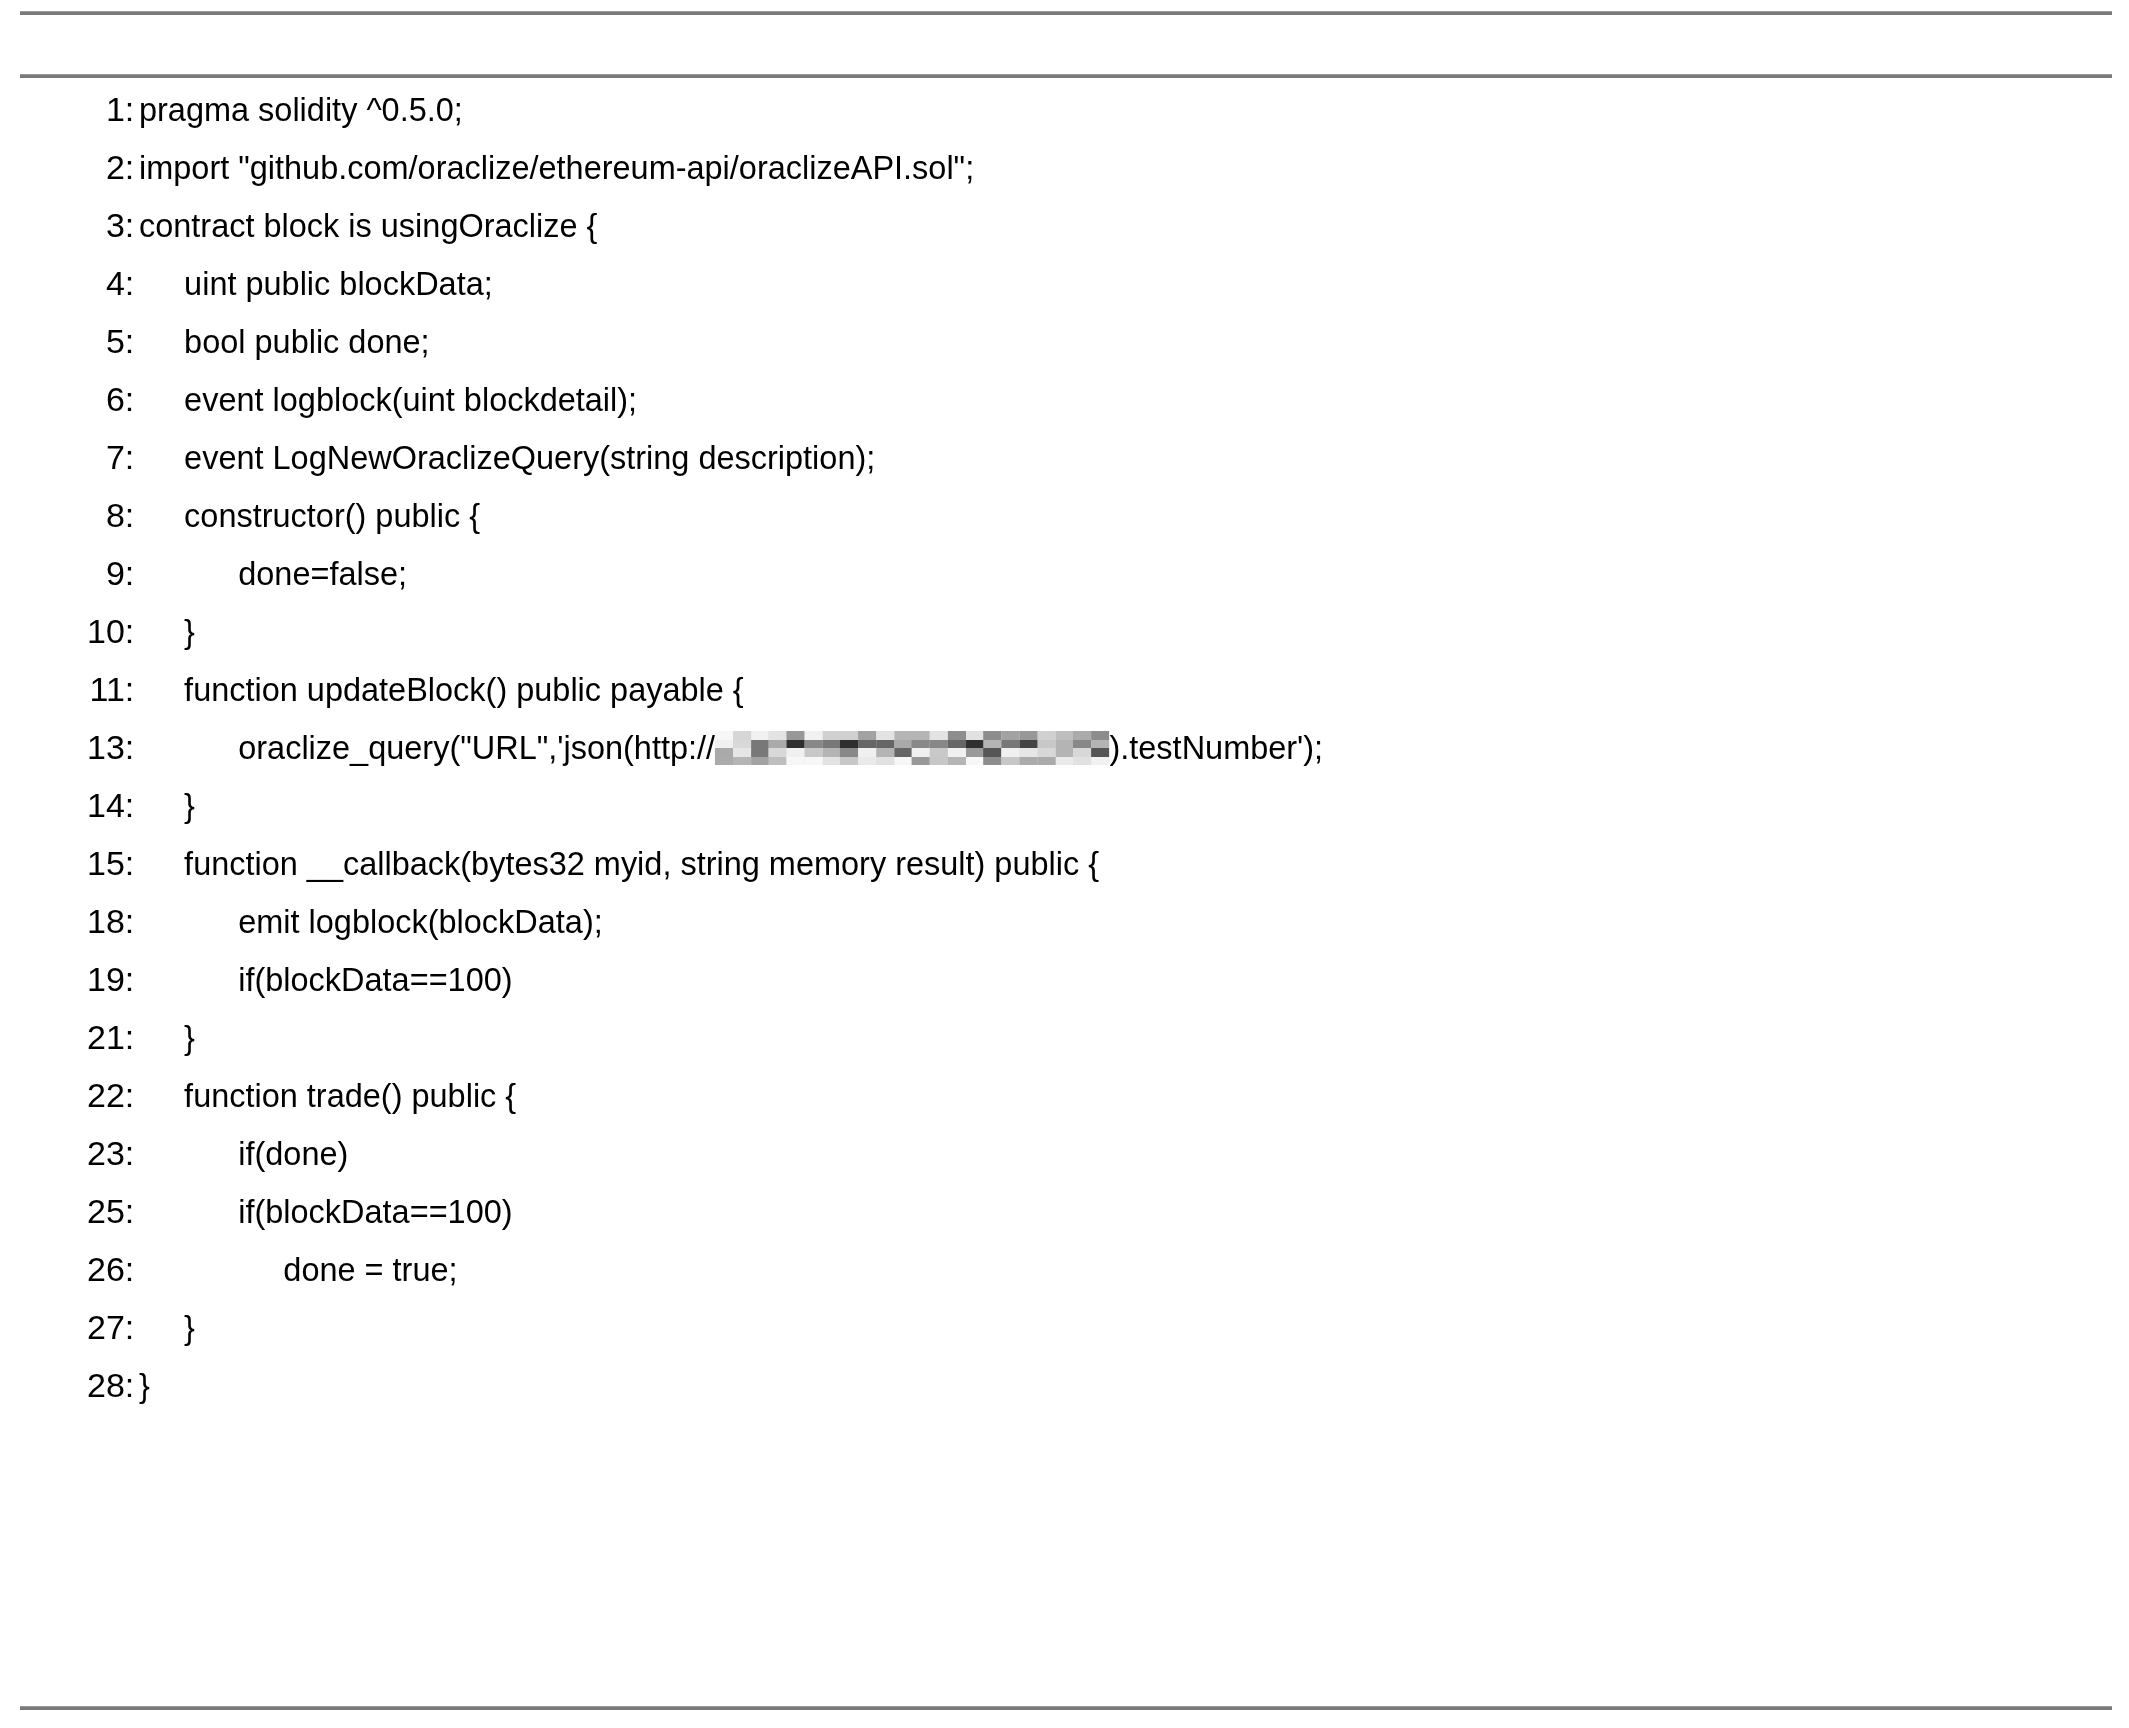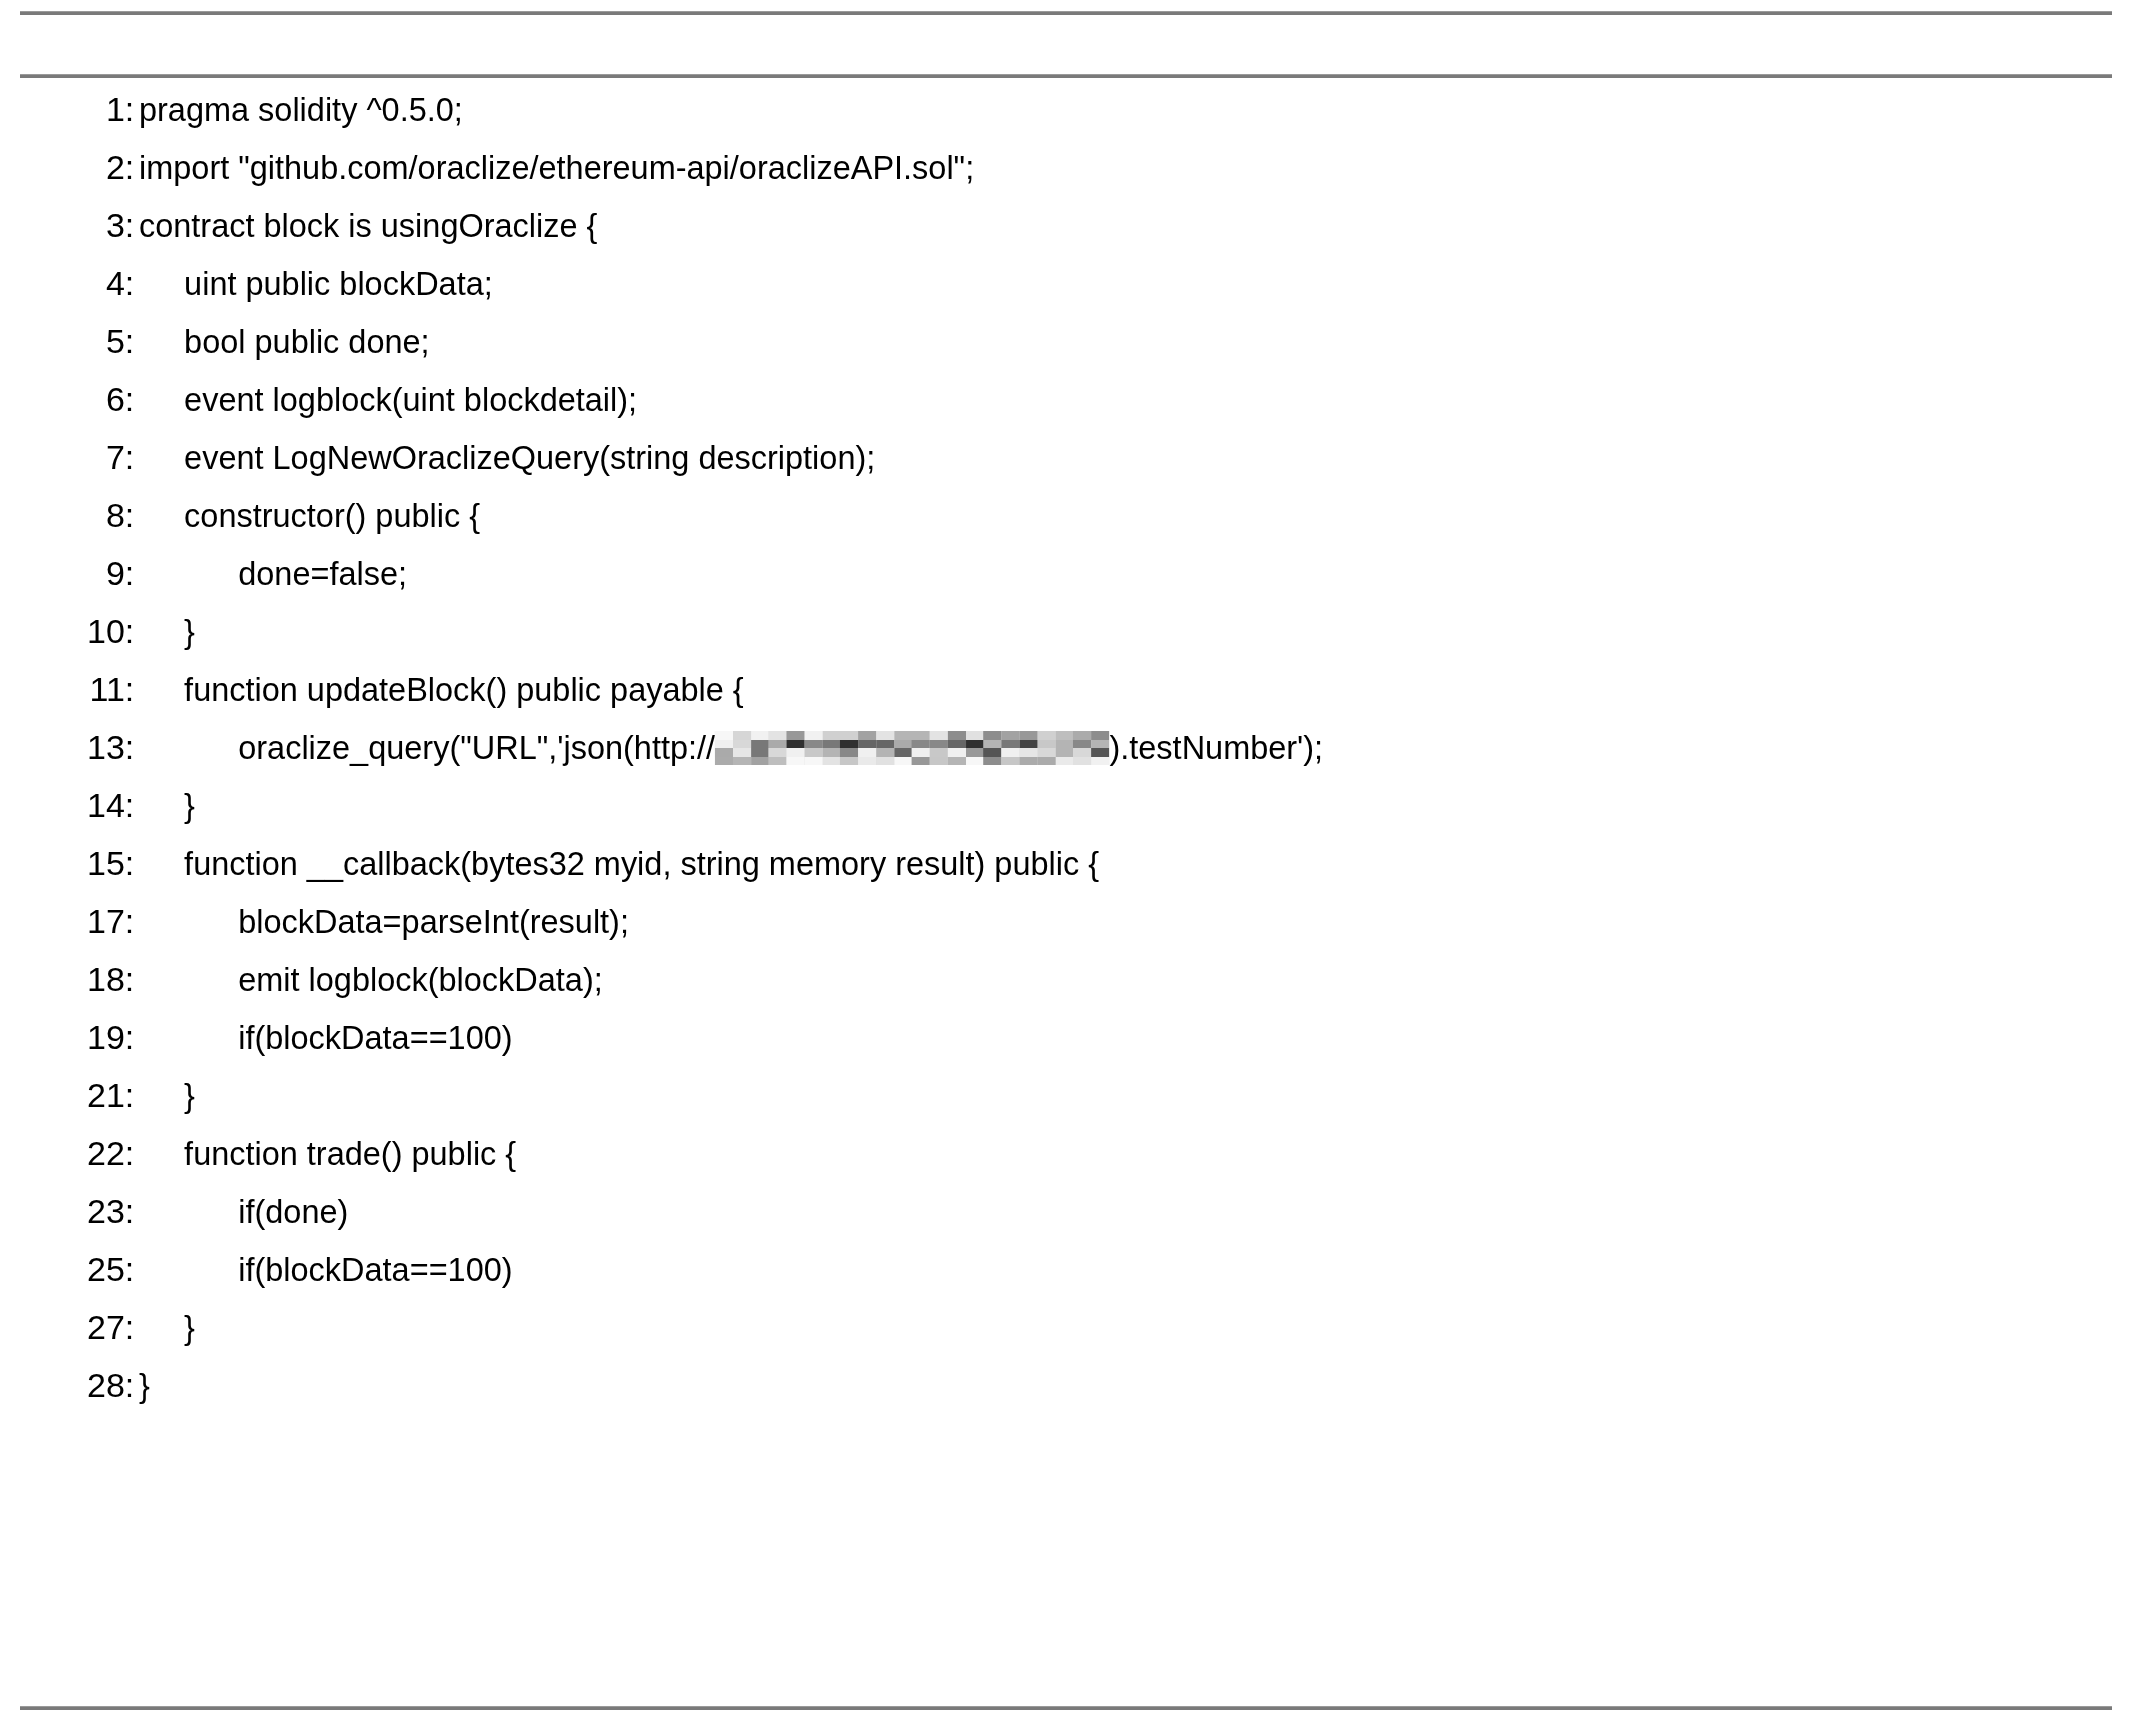--- a/index.html
+++ b/index.html
@@ -126,27 +126,27 @@
       <div class="code-line"><span class="ln">5:</span><span class="code-text">     bool public done;</span></div>
       <div class="code-line"><span class="ln">6:</span><span class="code-text">     event logblock(uint blockdetail);</span></div>
       <div class="code-line"><span class="ln">7:</span><span class="code-text">     event LogNewOraclizeQuery(string description);</span></div>
       <div class="code-line"><span class="ln">8:</span><span class="code-text">     constructor() public {</span></div>
       <div class="code-line"><span class="ln">9:</span><span class="code-text">           done=false;</span></div>
       <div class="code-line"><span class="ln">10:</span><span class="code-text">     }</span></div>
       <div class="code-line"><span class="ln">11:</span><span class="code-text">     function updateBlock() public payable {</span></div>
       <div class="code-line"><span class="ln">13:</span><span class="code-text"><span>           oraclize_query("URL",'json(http://</span><span class="redaction"><i style="left: 0px; top: 0px; width: 19px; height: 8.6px; background: rgb(247, 247, 247);"></i><i style="left: 19px; top: 0px; width: 19px; height: 8.6px; background: rgb(214, 214, 214);"></i><i style="left: 38px; top: 0px; width: 19px; height: 8.6px; background: rgb(241, 241, 241);"></i><i style="left: 56px; top: 0px; width: 19px; height: 8.6px; background: rgb(227, 227, 227);"></i><i style="left: 75px; top: 0px; width: 19px; height: 8.6px; background: rgb(152, 152, 152);"></i><i style="left: 94px; top: 0px; width: 19px; height: 8.6px; background: rgb(241, 241, 241);"></i><i style="left: 113px; top: 0px; width: 19px; height: 8.6px; background: rgb(208, 208, 208);"></i><i style="left: 131px; top: 0px; width: 19px; height: 8.6px; background: rgb(208, 208, 208);"></i><i style="left: 150px; top: 0px; width: 19px; height: 8.6px; background: rgb(162, 162, 162);"></i><i style="left: 169px; top: 0px; width: 19px; height: 8.6px; background: rgb(227, 227, 227);"></i><i style="left: 188px; top: 0px; width: 19px; height: 8.6px; background: rgb(181, 181, 181);"></i><i style="left: 206px; top: 0px; width: 19px; height: 8.6px; background: rgb(181, 181, 181);"></i><i style="left: 225px; top: 0px; width: 19px; height: 8.6px; background: rgb(227, 227, 227);"></i><i style="left: 244px; top: 0px; width: 19px; height: 8.6px; background: rgb(141, 141, 141);"></i><i style="left: 263px; top: 0px; width: 19px; height: 8.6px; background: rgb(225, 225, 225);"></i><i style="left: 281px; top: 0px; width: 19px; height: 8.6px; background: rgb(141, 141, 141);"></i><i style="left: 300px; top: 0px; width: 19px; height: 8.6px; background: rgb(162, 162, 162);"></i><i style="left: 319px; top: 0px; width: 19px; height: 8.6px; background: rgb(152, 152, 152);"></i><i style="left: 338px; top: 0px; width: 19px; height: 8.6px; background: rgb(208, 208, 208);"></i><i style="left: 357px; top: 0px; width: 19px; height: 8.6px; background: rgb(190, 190, 190);"></i><i style="left: 375px; top: 0px; width: 19px; height: 8.6px; background: rgb(171, 171, 171);"></i><i style="left: 394px; top: 0px; width: 19px; height: 8.6px; background: rgb(141, 141, 141);"></i><i style="left: 0px; top: 8.6px; width: 19px; height: 8.6px; background: rgb(240, 240, 240);"></i><i style="left: 19px; top: 8.6px; width: 19px; height: 8.6px; background: rgb(216, 216, 216);"></i><i style="left: 38px; top: 8.6px; width: 19px; height: 8.6px; background: rgb(120, 120, 120);"></i><i style="left: 56px; top: 8.6px; width: 19px; height: 8.6px; background: rgb(170, 170, 170);"></i><i style="left: 75px; top: 8.6px; width: 19px; height: 8.6px; background: rgb(47, 47, 47);"></i><i style="left: 94px; top: 8.6px; width: 19px; height: 8.6px; background: rgb(136, 136, 136);"></i><i style="left: 113px; top: 8.6px; width: 19px; height: 8.6px; background: rgb(120, 120, 120);"></i><i style="left: 131px; top: 8.6px; width: 19px; height: 8.6px; background: rgb(47, 47, 47);"></i><i style="left: 150px; top: 8.6px; width: 19px; height: 8.6px; background: rgb(102, 102, 102);"></i><i style="left: 169px; top: 8.6px; width: 19px; height: 8.6px; background: rgb(102, 102, 102);"></i><i style="left: 188px; top: 8.6px; width: 19px; height: 8.6px; background: rgb(170, 170, 170);"></i><i style="left: 206px; top: 8.6px; width: 19px; height: 8.6px; background: rgb(136, 136, 136);"></i><i style="left: 225px; top: 8.6px; width: 19px; height: 8.6px; background: rgb(136, 136, 136);"></i><i style="left: 244px; top: 8.6px; width: 19px; height: 8.6px; background: rgb(102, 102, 102);"></i><i style="left: 263px; top: 8.6px; width: 19px; height: 8.6px; background: rgb(47, 47, 47);"></i><i style="left: 281px; top: 8.6px; width: 19px; height: 8.6px; background: rgb(180, 180, 180);"></i><i style="left: 300px; top: 8.6px; width: 19px; height: 8.6px; background: rgb(120, 120, 120);"></i><i style="left: 319px; top: 8.6px; width: 19px; height: 8.6px; background: rgb(68, 68, 68);"></i><i style="left: 338px; top: 8.6px; width: 19px; height: 8.6px; background: rgb(200, 200, 200);"></i><i style="left: 357px; top: 8.6px; width: 19px; height: 8.6px; background: rgb(180, 180, 180);"></i><i style="left: 375px; top: 8.6px; width: 19px; height: 8.6px; background: rgb(136, 136, 136);"></i><i style="left: 394px; top: 8.6px; width: 19px; height: 8.6px; background: rgb(180, 180, 180);"></i><i style="left: 0px; top: 17px; width: 19px; height: 8.6px; background: rgb(170, 170, 170);"></i><i style="left: 19px; top: 17px; width: 19px; height: 8.6px; background: rgb(230, 230, 230);"></i><i style="left: 38px; top: 17px; width: 19px; height: 8.6px; background: rgb(120, 120, 120);"></i><i style="left: 56px; top: 17px; width: 19px; height: 8.6px; background: rgb(216, 216, 216);"></i><i style="left: 75px; top: 17px; width: 19px; height: 8.6px; background: rgb(240, 240, 240);"></i><i style="left: 94px; top: 17px; width: 19px; height: 8.6px; background: rgb(200, 200, 200);"></i><i style="left: 113px; top: 17px; width: 19px; height: 8.6px; background: rgb(180, 180, 180);"></i><i style="left: 131px; top: 17px; width: 19px; height: 8.6px; background: rgb(136, 136, 136);"></i><i style="left: 150px; top: 17px; width: 19px; height: 8.6px; background: rgb(240, 240, 240);"></i><i style="left: 169px; top: 17px; width: 19px; height: 8.6px; background: rgb(180, 180, 180);"></i><i style="left: 188px; top: 17px; width: 19px; height: 8.6px; background: rgb(102, 102, 102);"></i><i style="left: 206px; top: 17px; width: 19px; height: 8.6px; background: rgb(240, 240, 240);"></i><i style="left: 225px; top: 17px; width: 19px; height: 8.6px; background: rgb(200, 200, 200);"></i><i style="left: 244px; top: 17px; width: 19px; height: 8.6px; background: rgb(240, 240, 240);"></i><i style="left: 263px; top: 17px; width: 19px; height: 8.6px; background: rgb(153, 153, 153);"></i><i style="left: 281px; top: 17px; width: 19px; height: 8.6px; background: rgb(85, 85, 85);"></i><i style="left: 300px; top: 17px; width: 19px; height: 8.6px; background: rgb(240, 240, 240);"></i><i style="left: 319px; top: 17px; width: 19px; height: 8.6px; background: rgb(230, 230, 230);"></i><i style="left: 338px; top: 17px; width: 19px; height: 8.6px; background: rgb(216, 216, 216);"></i><i style="left: 357px; top: 17px; width: 19px; height: 8.6px; background: rgb(180, 180, 180);"></i><i style="left: 375px; top: 17px; width: 19px; height: 8.6px; background: rgb(216, 216, 216);"></i><i style="left: 394px; top: 17px; width: 19px; height: 8.6px; background: rgb(85, 85, 85);"></i><i style="left: 0px; top: 26px; width: 19px; height: 8.6px; background: rgb(171, 171, 171);"></i><i style="left: 19px; top: 26px; width: 19px; height: 8.6px; background: rgb(181, 181, 181);"></i><i style="left: 38px; top: 26px; width: 19px; height: 8.6px; background: rgb(162, 162, 162);"></i><i style="left: 56px; top: 26px; width: 19px; height: 8.6px; background: rgb(190, 190, 190);"></i><i style="left: 75px; top: 26px; width: 19px; height: 8.6px; background: rgb(247, 247, 247);"></i><i style="left: 94px; top: 26px; width: 19px; height: 8.6px; background: rgb(247, 247, 247);"></i><i style="left: 113px; top: 26px; width: 19px; height: 8.6px; background: rgb(227, 227, 227);"></i><i style="left: 131px; top: 26px; width: 19px; height: 8.6px; background: rgb(199, 199, 199);"></i><i style="left: 150px; top: 26px; width: 19px; height: 8.6px; background: rgb(234, 234, 234);"></i><i style="left: 169px; top: 26px; width: 19px; height: 8.6px; background: rgb(225, 225, 225);"></i><i style="left: 188px; top: 26px; width: 19px; height: 8.6px; background: rgb(247, 247, 247);"></i><i style="left: 206px; top: 26px; width: 19px; height: 8.6px; background: rgb(152, 152, 152);"></i><i style="left: 225px; top: 26px; width: 19px; height: 8.6px; background: rgb(199, 199, 199);"></i><i style="left: 244px; top: 26px; width: 19px; height: 8.6px; background: rgb(181, 181, 181);"></i><i style="left: 263px; top: 26px; width: 19px; height: 8.6px; background: rgb(247, 247, 247);"></i><i style="left: 281px; top: 26px; width: 19px; height: 8.6px; background: rgb(141, 141, 141);"></i><i style="left: 300px; top: 26px; width: 19px; height: 8.6px; background: rgb(199, 199, 199);"></i><i style="left: 319px; top: 26px; width: 19px; height: 8.6px; background: rgb(171, 171, 171);"></i><i style="left: 338px; top: 26px; width: 19px; height: 8.6px; background: rgb(171, 171, 171);"></i><i style="left: 357px; top: 26px; width: 19px; height: 8.6px; background: rgb(234, 234, 234);"></i><i style="left: 375px; top: 26px; width: 19px; height: 8.6px; background: rgb(225, 225, 225);"></i><i style="left: 394px; top: 26px; width: 19px; height: 8.6px; background: rgb(241, 241, 241);"></i></span><span>).testNumber');</span></span></div>
       <div class="code-line"><span class="ln">14:</span><span class="code-text">     }</span></div>
       <div class="code-line"><span class="ln">15:</span><span class="code-text">     function __callback(bytes32 myid, string memory result) public {</span></div>
-      <div class="code-line"><span class="ln">17:</span><span class="code-text">           blockData=parseInt(result);</span></div>
       <div class="code-line"><span class="ln">18:</span><span class="code-text">           emit logblock(blockData);</span></div>
       <div class="code-line"><span class="ln">19:</span><span class="code-text">           if(blockData==100)</span></div>
       <div class="code-line"><span class="ln">21:</span><span class="code-text">     }</span></div>
       <div class="code-line"><span class="ln">22:</span><span class="code-text">     function trade() public {</span></div>
       <div class="code-line"><span class="ln">23:</span><span class="code-text">           if(done)</span></div>
       <div class="code-line"><span class="ln">25:</span><span class="code-text">           if(blockData==100)</span></div>
+      <div class="code-line"><span class="ln">26:</span><span class="code-text">                done = true;</span></div>
       <div class="code-line"><span class="ln">27:</span><span class="code-text">     }</span></div>
       <div class="code-line"><span class="ln">28:</span><span class="code-text">}</span></div>
     </div>
 
   <div class="rule rule-bottom"></div>
 
 </div>
 
 
 </body></html>

